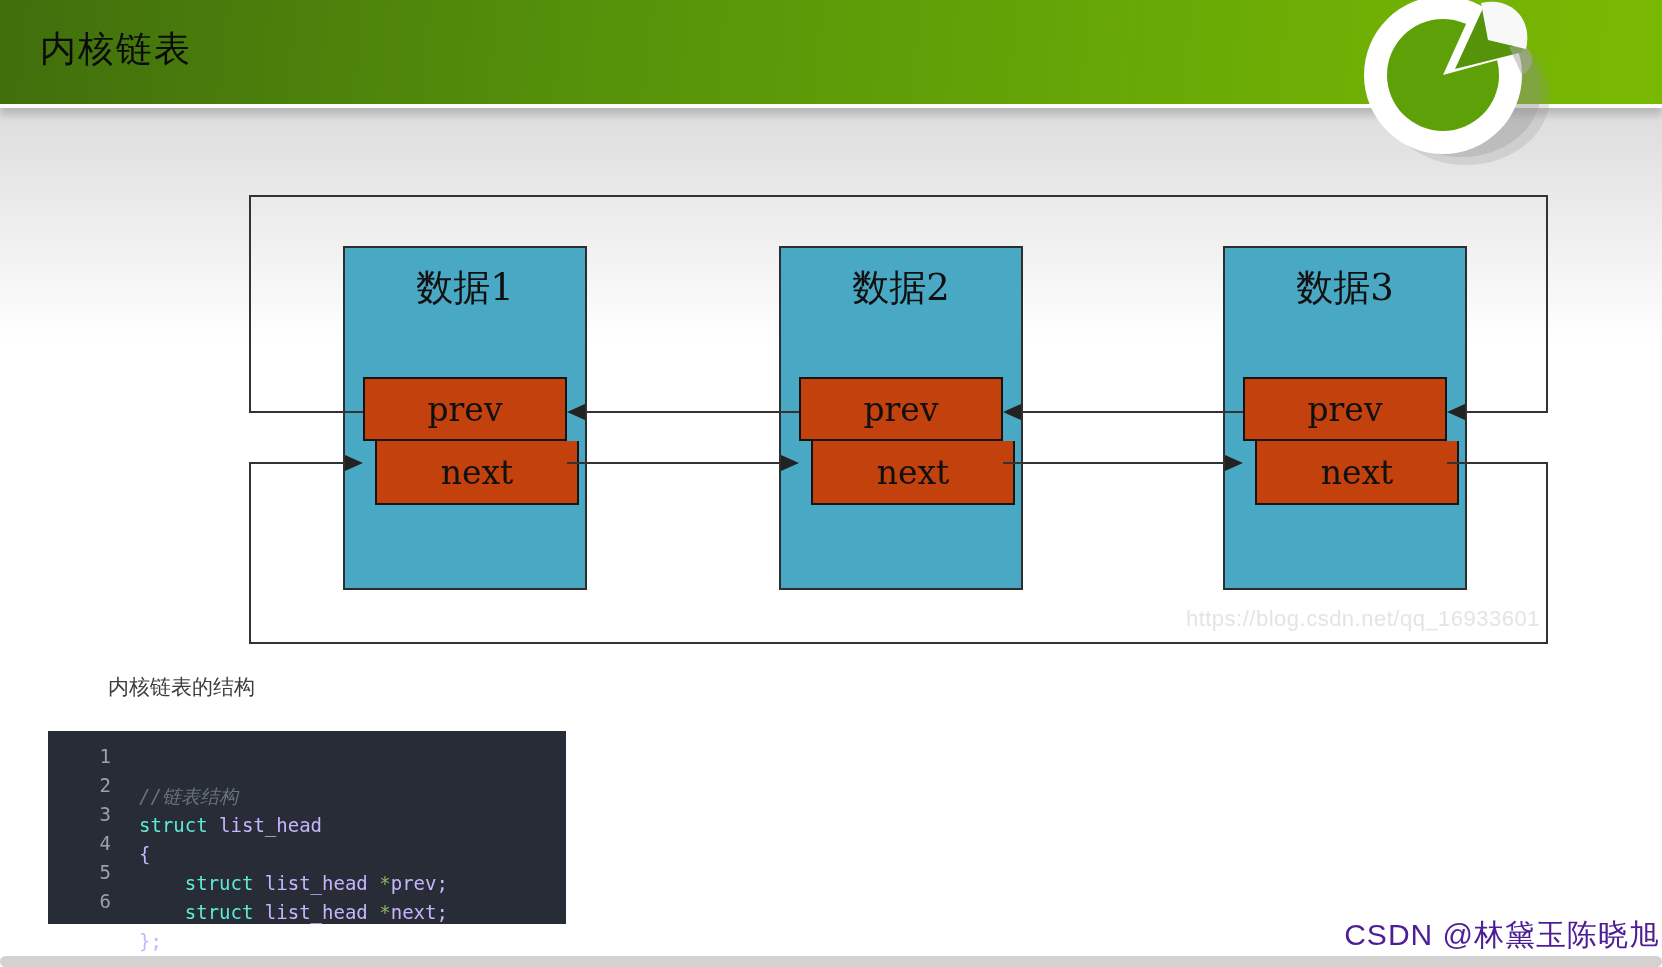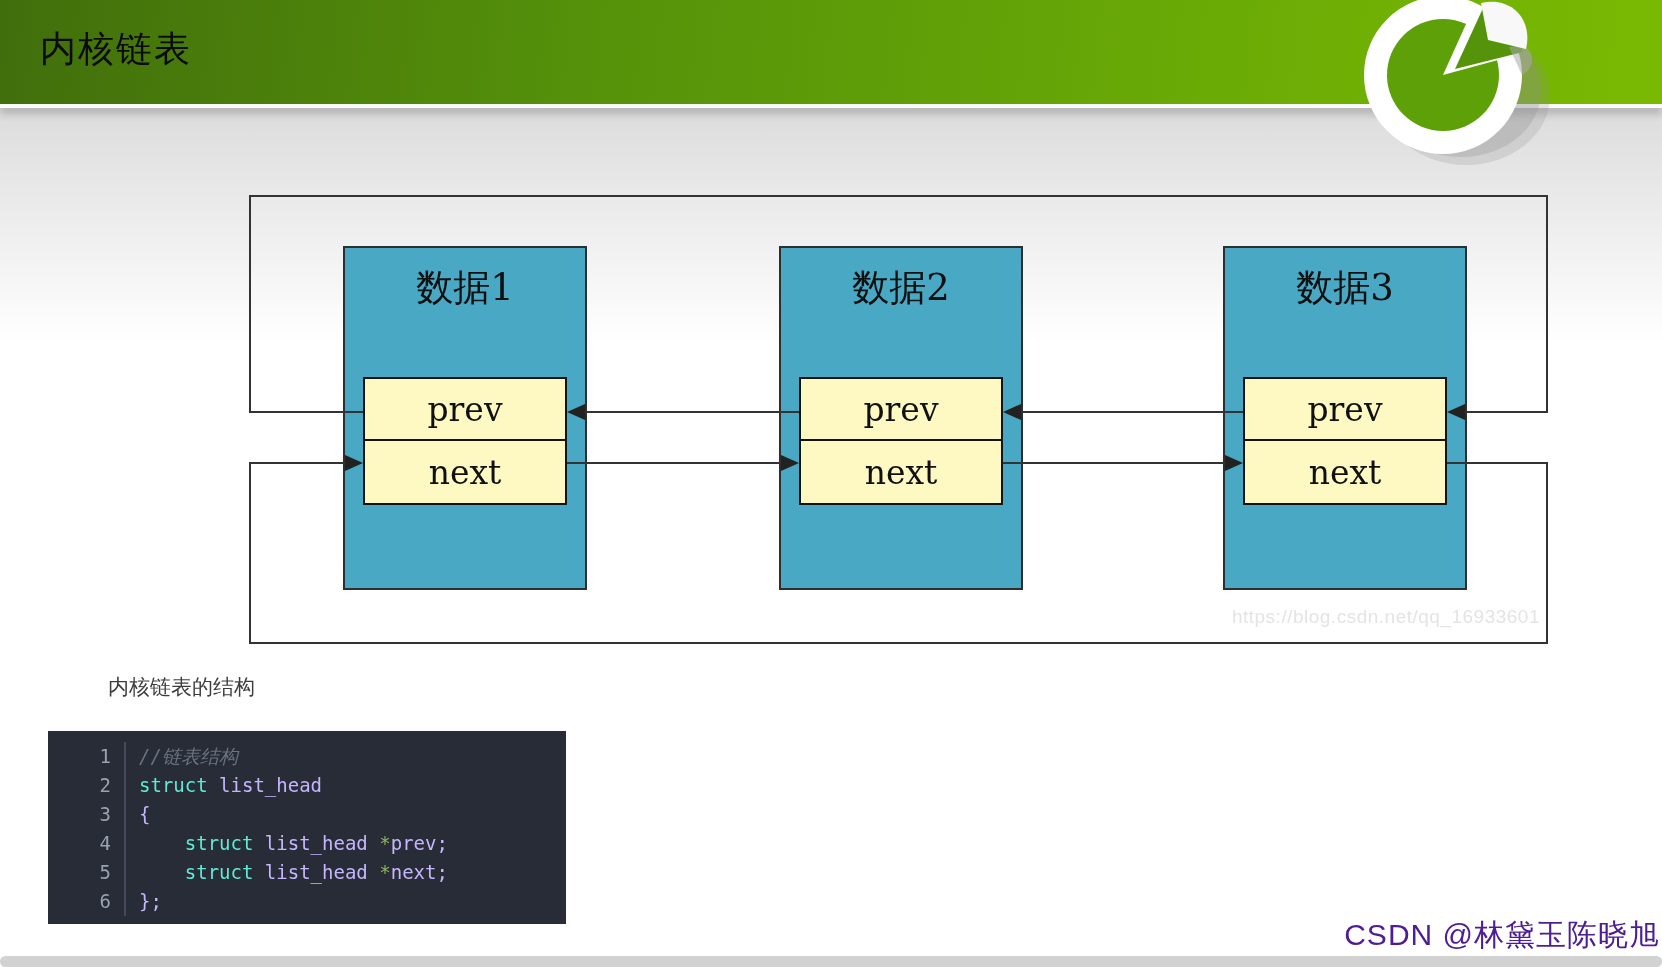--- a/index.html
+++ b/index.html
@@ -18,37 +18,37 @@
 
   
   .diagram{position:absolute;left:0;top:0;width:1662px;height:967px;z-index:1;}
   .wires{position:absolute;left:0;top:0;width:1662px;height:967px;z-index:5;pointer-events:none;}
   .node{position:absolute;top:246px;width:244px;height:344px;background:#49a9c5;
         border:2px solid #2e2e2e;box-sizing:border-box;z-index:3;}
   .node1{left:343px;} .node2{left:779px;} .node3{left:1223px;}
   .node-label{position:absolute;left:0;top:10px;width:100%;height:60px;line-height:60px;
         text-align:center;font-family:"DejaVu Serif",serif;font-size:37px;color:#101010;}
   .fields{position:absolute;left:18px;top:129px;width:204px;box-sizing:border-box;}
-  .field{width:204px;height:64px;background:#fef9c3;border:2px solid #141414;box-sizing:border-box;
+  .field{width:204px;height:64px;background:#c2410c;border:2px solid #141414;box-sizing:border-box;
         display:flex;align-items:center;justify-content:center;
         font-family:"DejaVu Serif",serif;font-size:33px;color:#101010;}
-  .field-next{border-top:none;}
+  .field-next{border-top:none;margin-left:12px;}
   .wm-diagram{position:absolute;left:1100px;top:606px;width:440px;text-align:right;z-index:2;
-        font-size:19px;color:#e4e4e4;letter-spacing:.5px;}
+        font-size:22px;color:#e4e4e4;letter-spacing:.5px;}
 
   
   .caption{position:absolute;left:69px;top:673px;font-size:21px;color:#3d3d3d;z-index:2;margin-left:39px;}
 
   
   .codeblock{position:absolute;left:48px;top:731px;width:518px;height:193px;z-index:2;
         background:#272c37;box-sizing:border-box;padding-top:11px;
         font-family:"DejaVu Sans Mono",monospace;font-size:19px;}
   .code-line{display:flex;height:29px;line-height:29px;}
   .ln{flex:none;width:76px;text-align:right;padding-right:13px;box-sizing:border-box;color:#9aa2b1;}
-  .code-text{border-left:2px solid #434a59;padding-left:13px;white-space:pre;color:#ccd3e0;}
+  .code-text{border-left:2px solid #434a59;padding-left:13px;white-space:pre;color:#ccd3e0;margin-top:40px;}
   .seg{white-space:pre;}
   .seg-keyword{color:#5eead4;}
   .seg-comment{color:#6a7380;font-style:italic;}
   .seg-operator{color:#8cb65e;}
   .seg-plain{color:#c4b5fd;text-align:right;}
 
   
   .wm-footer{position:absolute;left:1040px;top:915px;width:620px;text-align:right;z-index:2;
         font-size:30px;color:#4c1d95;text-shadow:1px 1px 0 #ffffff;letter-spacing:1px;}
   .bottom-scrollbar{position:absolute;left:0;top:956px;width:1662px;height:11px;z-index:4;

